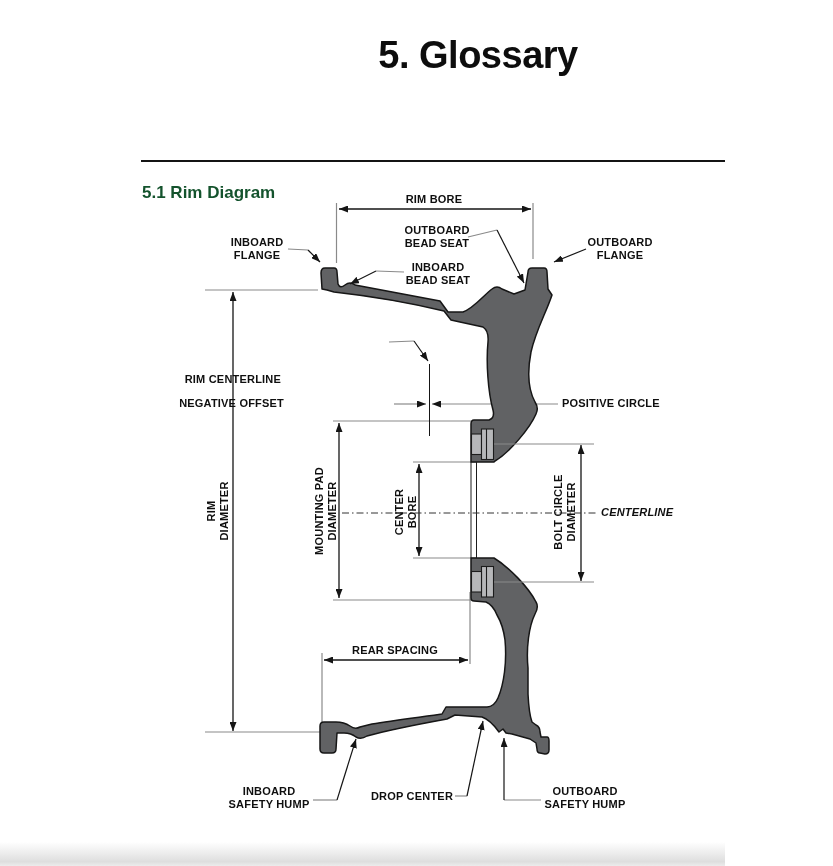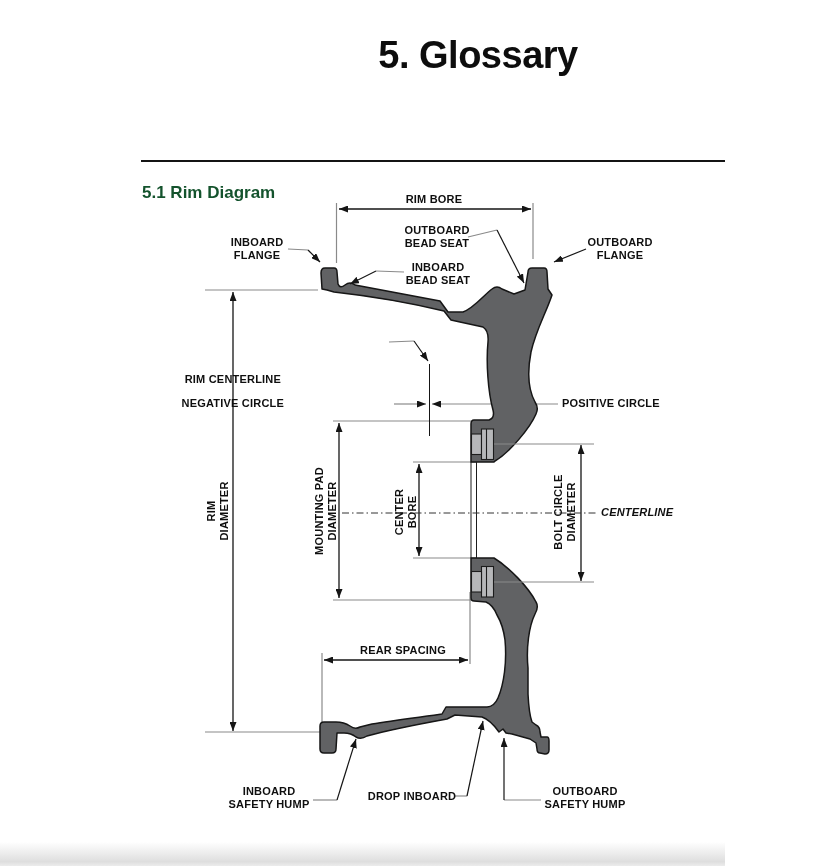--- a/index.html
+++ b/index.html
@@ -158,21 +158,21 @@
     <span>BEAD SEAT</span>
   </div>
 
   <div class="lbl center" style="left:620px; top:236px;">
     <span>OUTBOARD</span>
     <span>FLANGE</span>
   </div>
 
   <div class="lbl ralign" style="right:444px; top:336px;margin-top:37px;">RIM CENTERLINE</div>
 
-  <div class="lbl ralign" style="right:441px; top:397px;">NEGATIVE CIRCLE</div>
+  <div class="lbl ralign" style="right:441px; top:397px;">NEGATIVE OFFSET</div>
 
   <div class="lbl" style="left:562px; top:397px;">POSITIVE CIRCLE</div>
 
   <div class="lbl rot" style="left:217px; top:511px;">
     <span>RIM</span>
     <span>DIAMETER</span>
   </div>
 
   <div class="lbl rot" style="left:325px; top:511px;">
     <span>MOUNTING PAD</span>
@@ -184,28 +184,28 @@
     <span>BORE</span>
   </div>
 
   <div class="lbl rot" style="left:564px; top:512px;">
     <span>BOLT CIRCLE</span>
     <span>DIAMETER</span>
   </div>
 
   <div class="lbl" style="left:601px; top:506px;font-style:italic;">CENTERLINE</div>
 
-  <div class="lbl center" style="left:395px; top:644px;margin-left:8px;">REAR SPACING</div>
+  <div class="lbl center" style="left:395px; top:644px;">REAR SPACING</div>
 
   <div class="lbl center" style="left:269px; top:785px;">
     <span>INBOARD</span>
     <span>SAFETY HUMP</span>
   </div>
 
-  <div class="lbl center" style="left:412px; top:790px;">DROP INBOARD</div>
+  <div class="lbl center" style="left:412px; top:790px;">DROP CENTER</div>
 
   <div class="lbl center" style="left:585px; top:785px;">
     <span>OUTBOARD</span>
     <span>SAFETY HUMP</span>
   </div>
 
   <div id="bottom-edge"></div>
 </div>
 
 </body></html>

